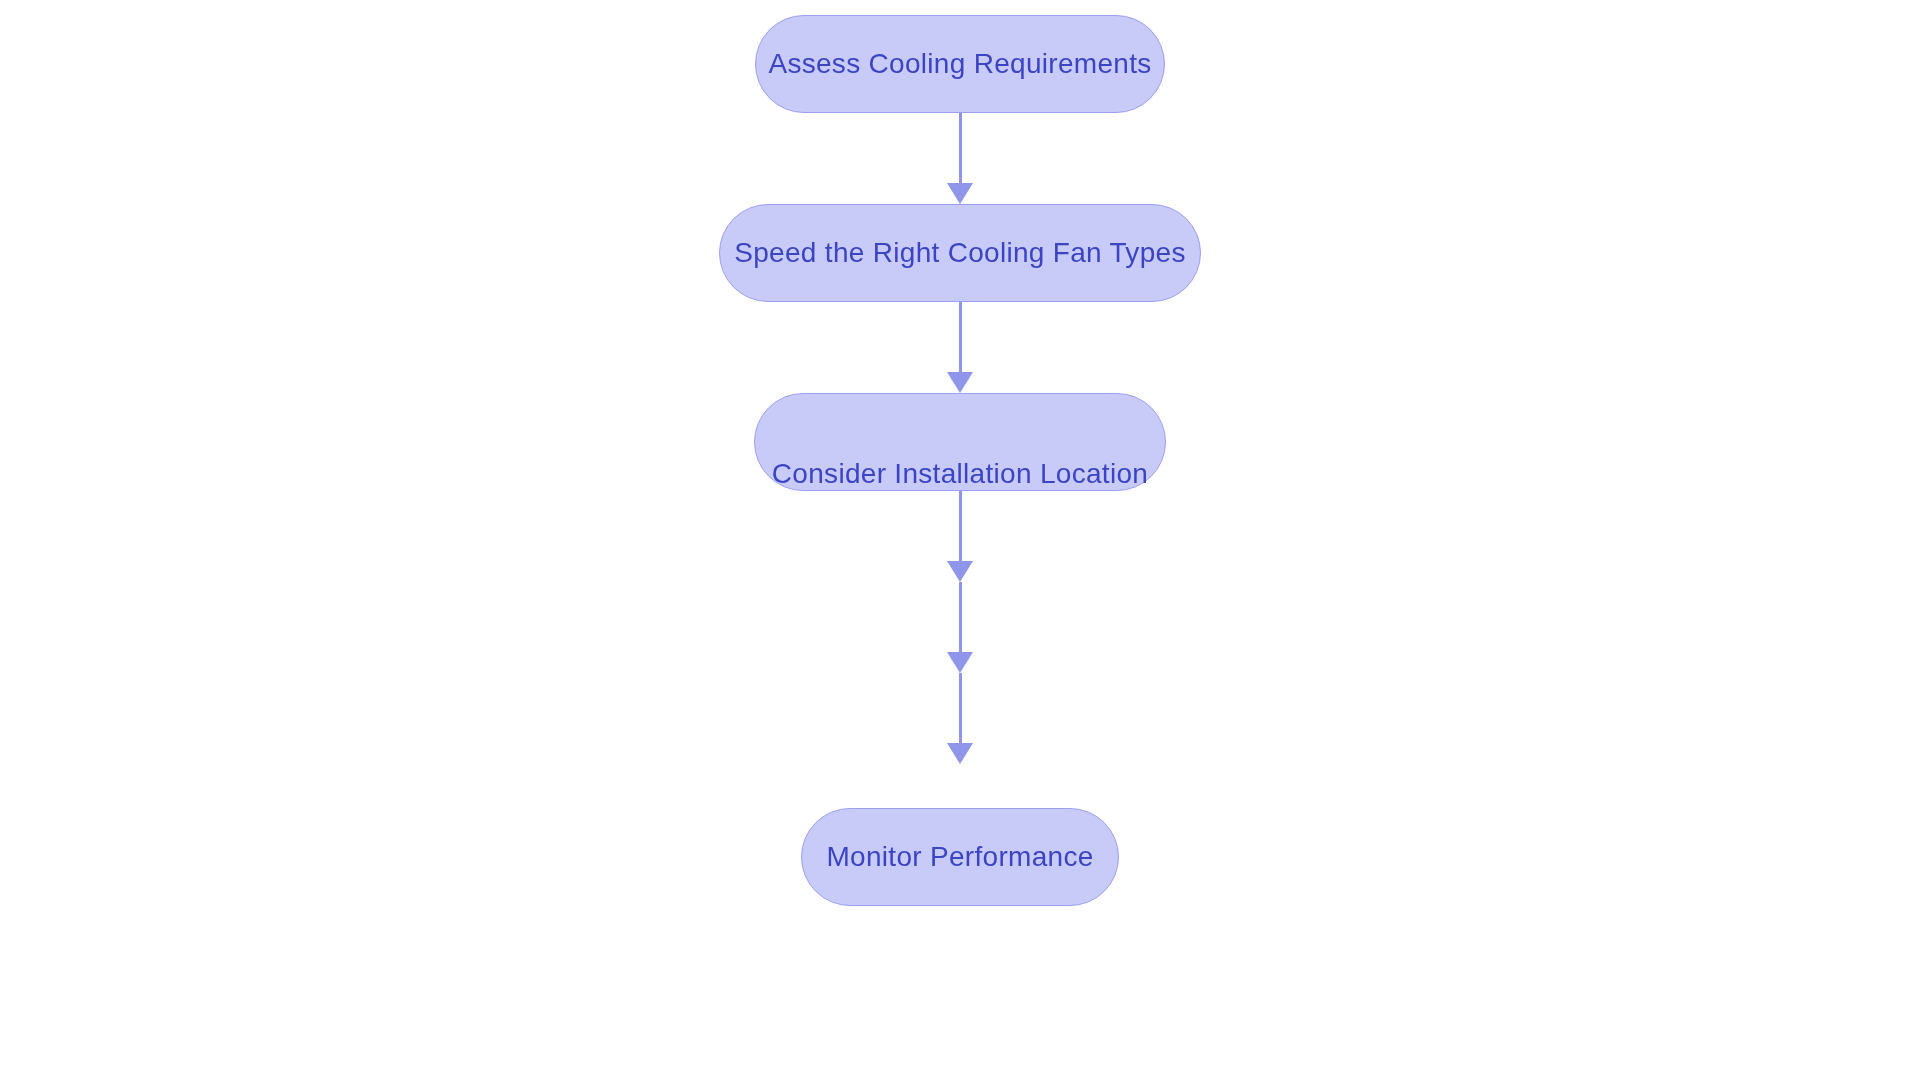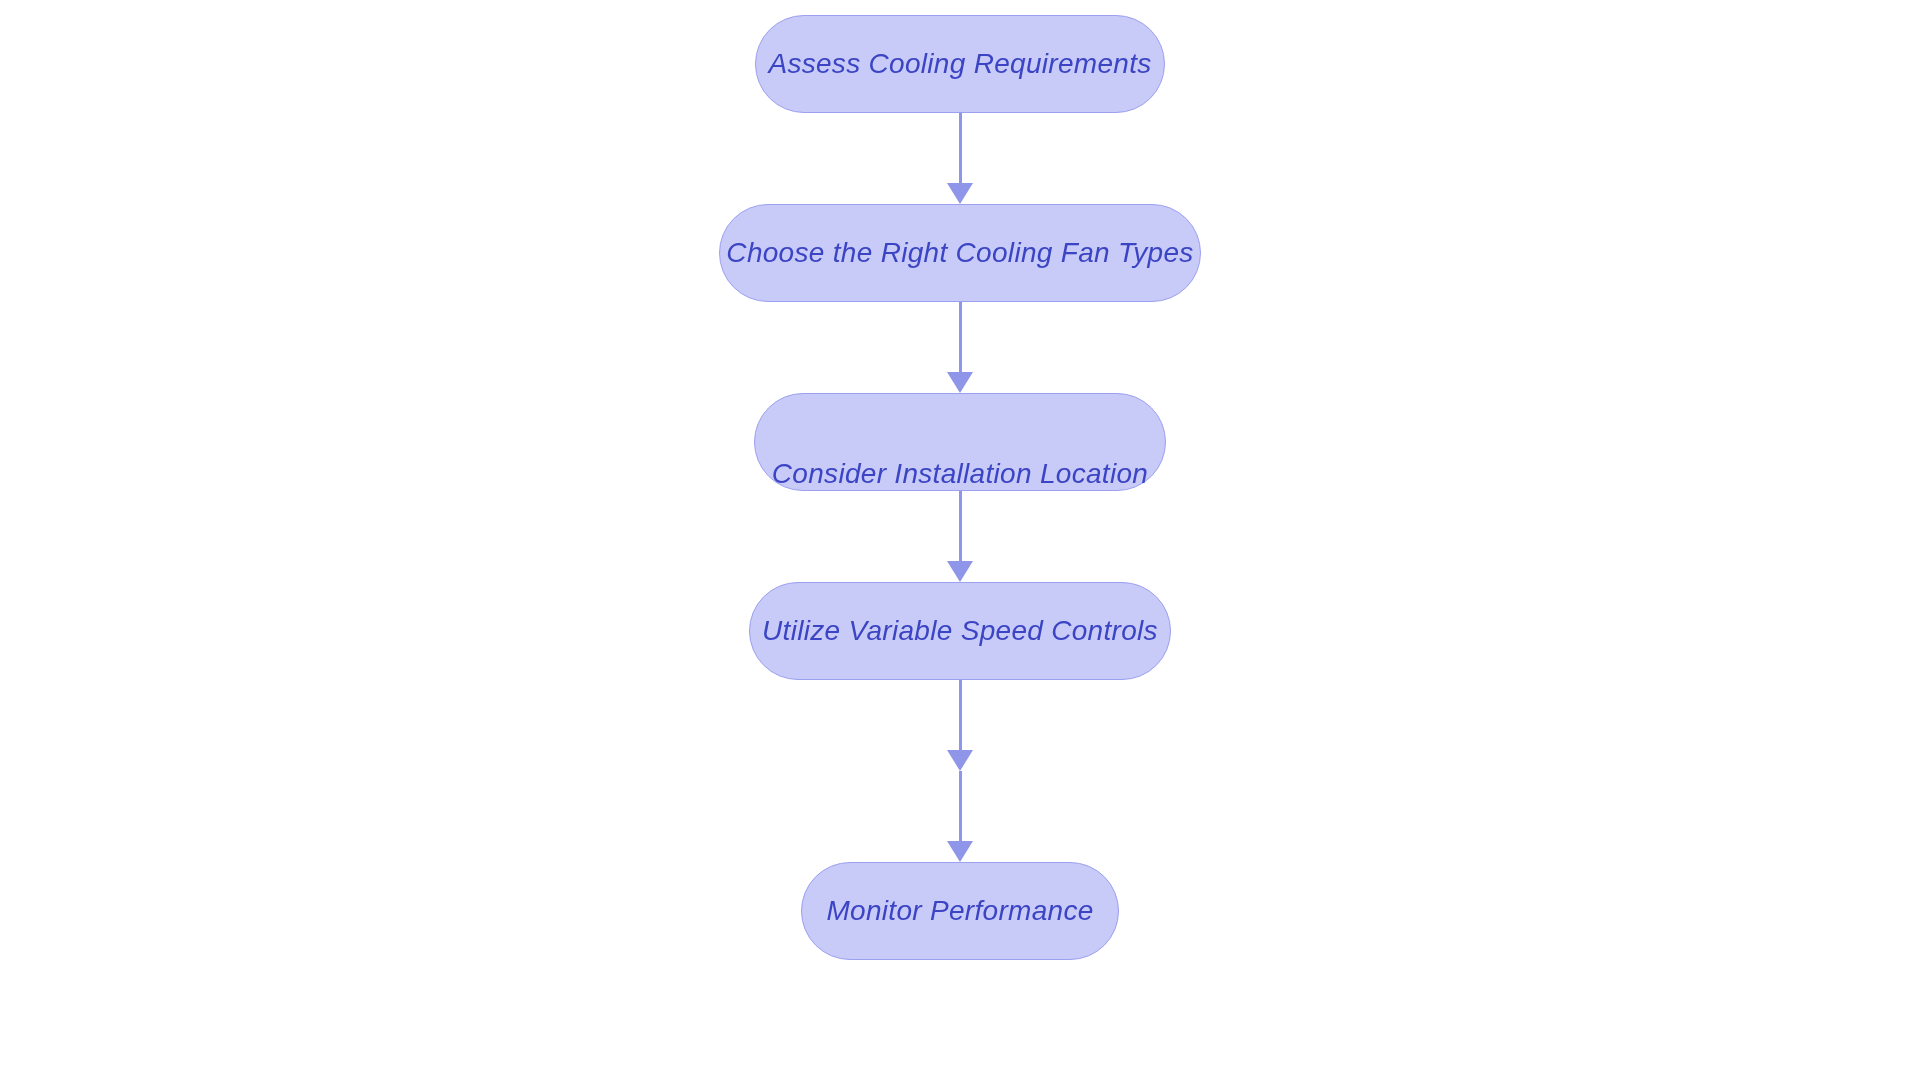--- a/index.html
+++ b/index.html
@@ -30,28 +30,27 @@
     align-items: center;
     justify-content: center;
     flex: 0 0 auto;
   }
   .node .label {
     color: #3b45c4;
     font-size: 28px;
     font-weight: 400;
     letter-spacing: 0.3px;
     white-space: nowrap;
-    font-style: italic;
   }
   .w1 { width: 410px; }
   .w2 { width: 482px; }
   .w3 { width: 412px; align-items: flex-end; }
   .w4 { width: 422px; }
   .w5 { width: 318px; }
-  .w6 { width: 318px; }
+  .w6 { width: 318px; margin-top: 44px; }
   .arrow {
     height: 91px;
     width: 26px;
     display: flex;
     flex-direction: column;
     align-items: center;
     flex: 0 0 auto;
   }
   .arrow-line {
     width: 3px;
@@ -74,40 +73,37 @@
   <div class="node w1">
     <span class="label">Assess Cooling Requirements</span>
   </div>
 
   <div class="arrow">
     <span class="arrow-line"></span>
     <span class="arrow-head"></span>
   </div>
 
   <div class="node w2">
-    <span class="label">Choose the Right Cooling Fan Types</span>
+    <span class="label">Speed the Right Cooling Fan Types</span>
   </div>
 
   <div class="arrow">
     <span class="arrow-line"></span>
     <span class="arrow-head"></span>
   </div>
 
   <div class="node w3">
     <span class="label">Consider Installation Location</span>
   </div>
 
   <div class="arrow">
     <span class="arrow-line"></span>
     <span class="arrow-head"></span>
   </div>
 
-  <div class="node w4">
-    <span class="label">Utilize Variable Speed Controls</span>
-  </div>
 
   <div class="arrow">
     <span class="arrow-line"></span>
     <span class="arrow-head"></span>
   </div>
 
 
   <div class="arrow">
     <span class="arrow-line"></span>
     <span class="arrow-head"></span>

